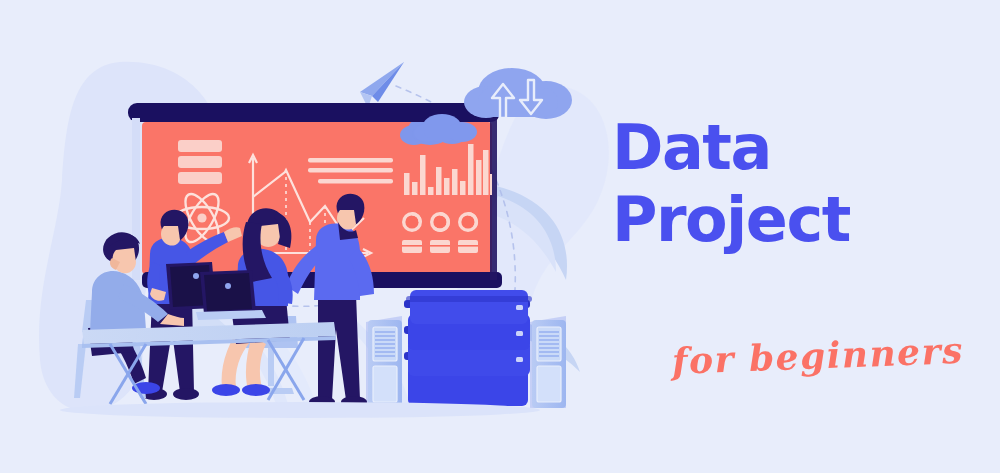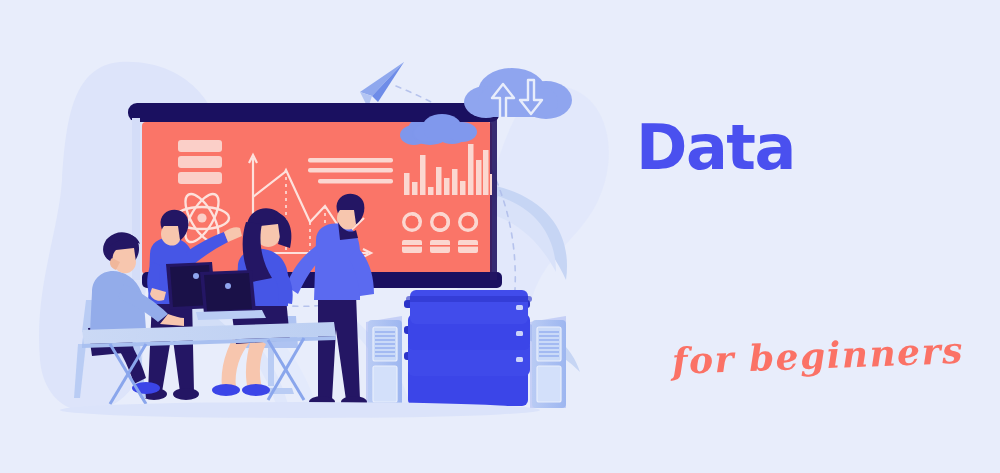--- a/index.html
+++ b/index.html
@@ -6,21 +6,21 @@
   body{
     width:1000px;height:473px;overflow:hidden;
     font-family:"Liberation Sans", sans-serif;
     background:#e8edfb;
   }
   #stage{position:relative;width:1000px;height:473px;background:#e8edfb;overflow:hidden;}
   #art{position:absolute;left:0;top:0;width:1000px;height:473px;}
 
   
   .headline{
-    position:absolute;left:636px;top:112px;width:330px;
+    position:absolute;left:612px;top:112px;width:330px;
     text-align:left;
     pointer-events:none;
   }
   .hl-line{
     font-family:"DejaVu Sans","Liberation Sans",sans-serif;
     font-weight:bold;
     font-size:62px;
     line-height:72px;
     letter-spacing:-1.5px;
     color:#4a50ef;
@@ -363,16 +363,17 @@
         <path d="M268 340 L 304 400"></path>
           <path d="M304 338 L 268 400"></path>
       </g>
     </g>
 
     <ellipse cx="300" cy="410" rx="240" ry="8" fill="#dbe3fa"></ellipse>
   </svg>
 
   <div class="headline">
     <div class="hl-line">Data</div>
+    <div class="hl-line">Project</div>
   </div>
   <div class="script">for beginners</div>
 
 </div>
 
 </body></html>

